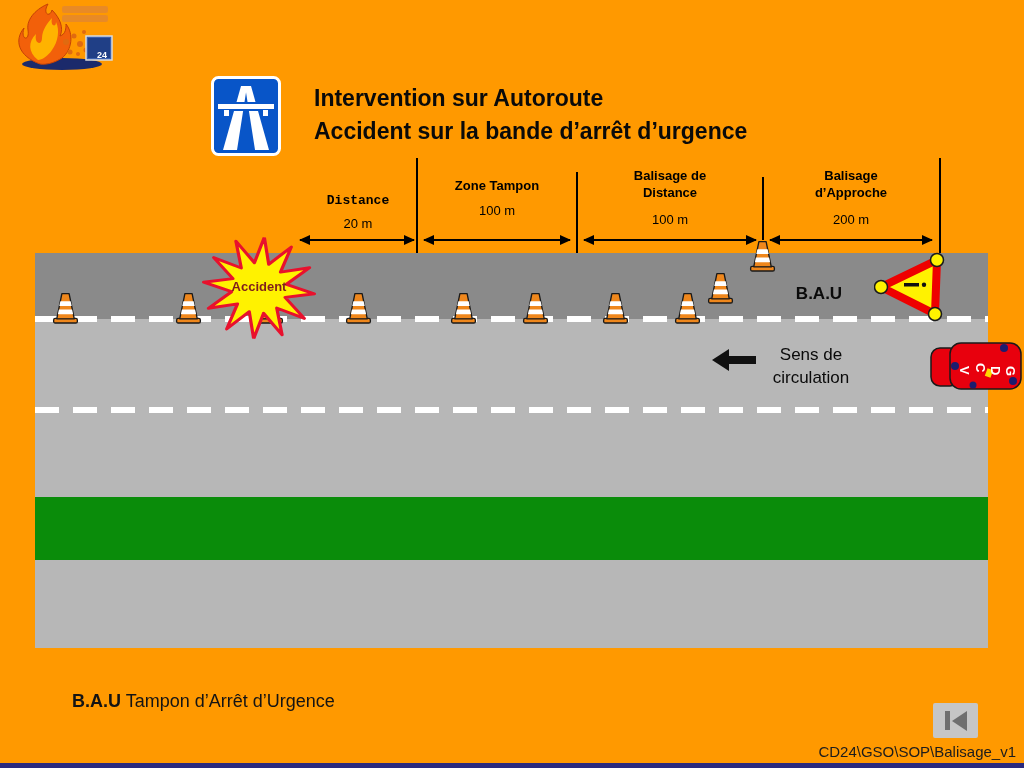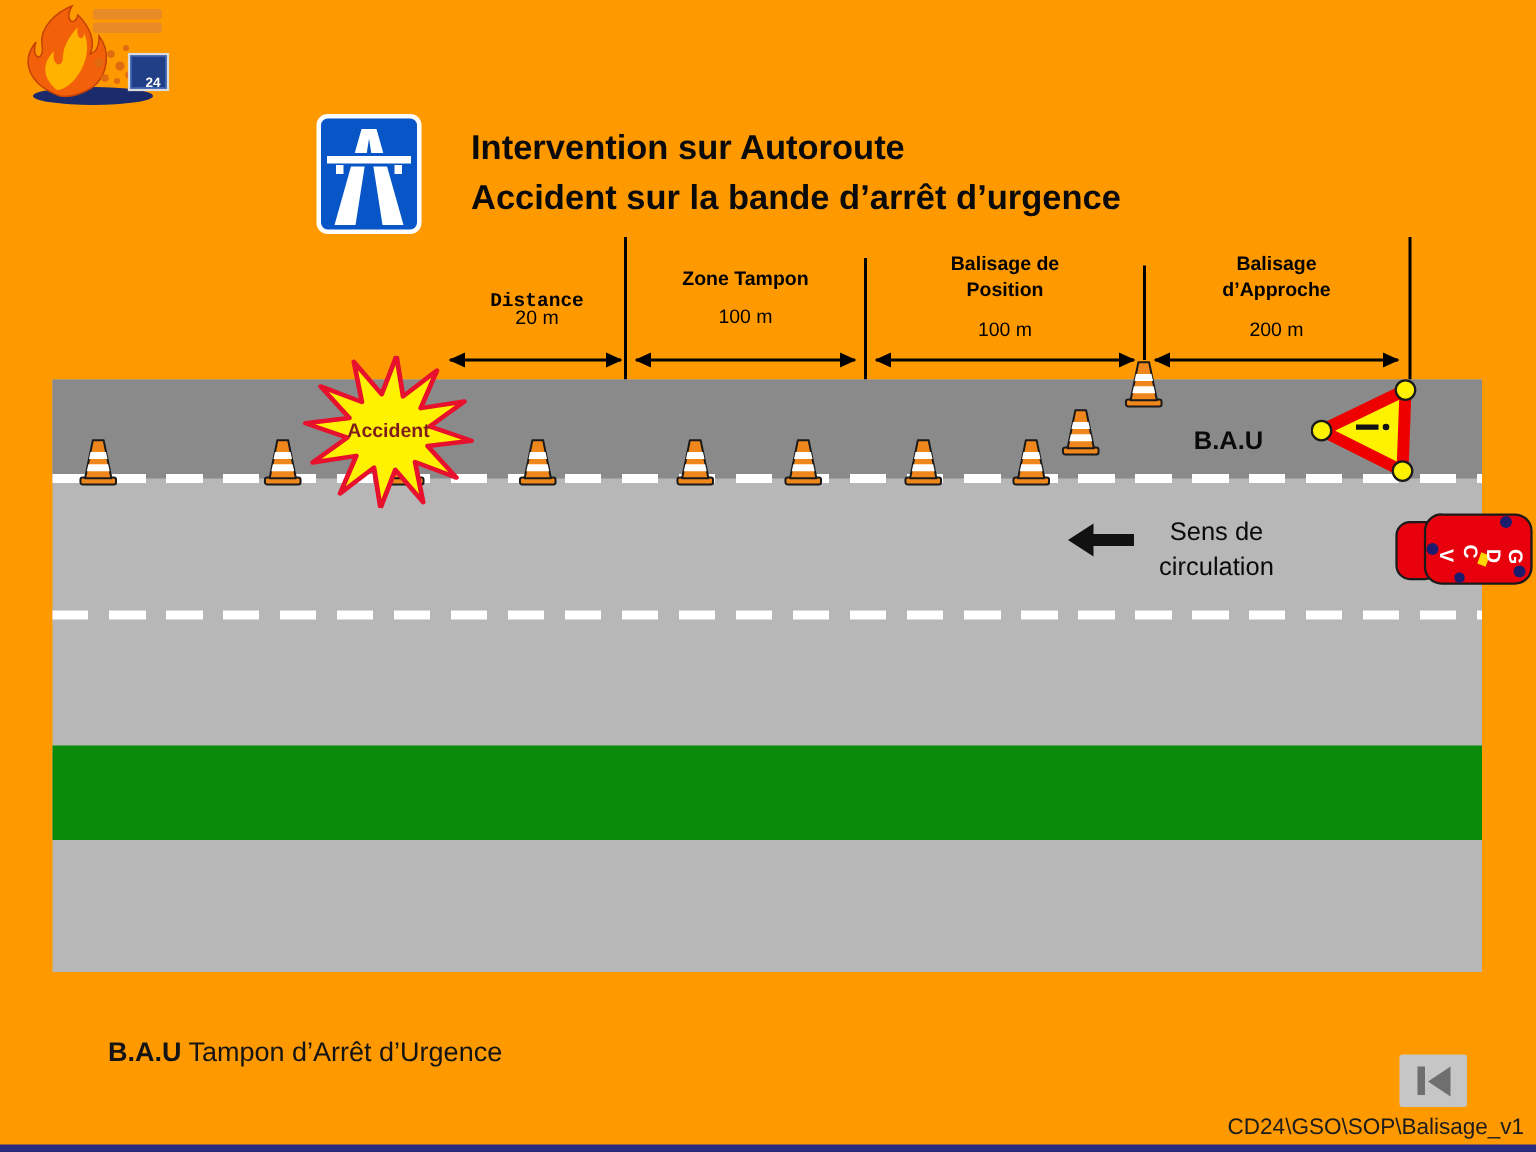--- a/index.html
+++ b/index.html
@@ -16,21 +16,21 @@
   
   .m-label{position:absolute;text-align:center;font-size:13px;font-weight:bold;color:#000;line-height:17px;}
   .m-value{position:absolute;text-align:center;font-size:13px;color:#000;}
   .arrow{position:absolute;height:2px;background:#000;}
   .arrow::before{content:"";position:absolute;left:-1px;top:50%;transform:translateY(-50%);
     width:0;height:0;border-top:5px solid transparent;border-bottom:5px solid transparent;border-right:11px solid #000;}
   .arrow::after{content:"";position:absolute;right:-1px;top:50%;transform:translateY(-50%);
     width:0;height:0;border-top:5px solid transparent;border-bottom:5px solid transparent;border-left:11px solid #000;}
   .vline{position:absolute;width:2px;background:#000;}
 
-  #m1-label{left:300px;top:192px;width:116px;font-family:Liberation Mono, monospace;} #m1-value{left:300px;top:204px;width:116px;}
+  #m1-label{left:300px;top:192px;width:116px;font-family:Liberation Mono, monospace;} #m1-value{left:300px;top:216px;width:116px;}
   #m1-arrow{left:300px;top:239px;width:114px;}
   #m2-label{left:424px;top:177px;width:146px;} #m2-value{left:424px;top:203px;width:146px;}
   #m2-arrow{left:424px;top:239px;width:146px;}
   #m3-label{left:614px;top:167px;width:112px;} #m3-value{left:614px;top:212px;width:112px;}
   #m3-arrow{left:584px;top:239px;width:172px;}
   #m4-label{left:795px;top:167px;width:112px;} #m4-value{left:795px;top:212px;width:112px;}
   #m4-arrow{left:770px;top:239px;width:162px;}
   #v1{left:416px;top:158px;height:140px;}
   #v2{left:576px;top:172px;height:100px;}
   #v3{left:762px;top:177px;height:63px;}
@@ -125,21 +125,21 @@
   </div>
 
   <div id="m1-label" class="m-label">Distance</div>
   <div id="m1-value" class="m-value">20 m</div>
   <div id="m1-arrow" class="arrow"></div>
 
   <div id="m2-label" class="m-label">Zone Tampon</div>
   <div id="m2-value" class="m-value">100 m</div>
   <div id="m2-arrow" class="arrow"></div>
 
-  <div id="m3-label" class="m-label">Balisage de Position</div>
+  <div id="m3-label" class="m-label">Balisage de Distance</div>
   <div id="m3-value" class="m-value">100 m</div>
   <div id="m3-arrow" class="arrow"></div>
 
   <div id="m4-label" class="m-label">Balisage d’Approche</div>
   <div id="m4-value" class="m-value">200 m</div>
   <div id="m4-arrow" class="arrow"></div>
 
   <div id="v1" class="vline"></div>
   <div id="v2" class="vline"></div>
   <div id="v3" class="vline"></div>

